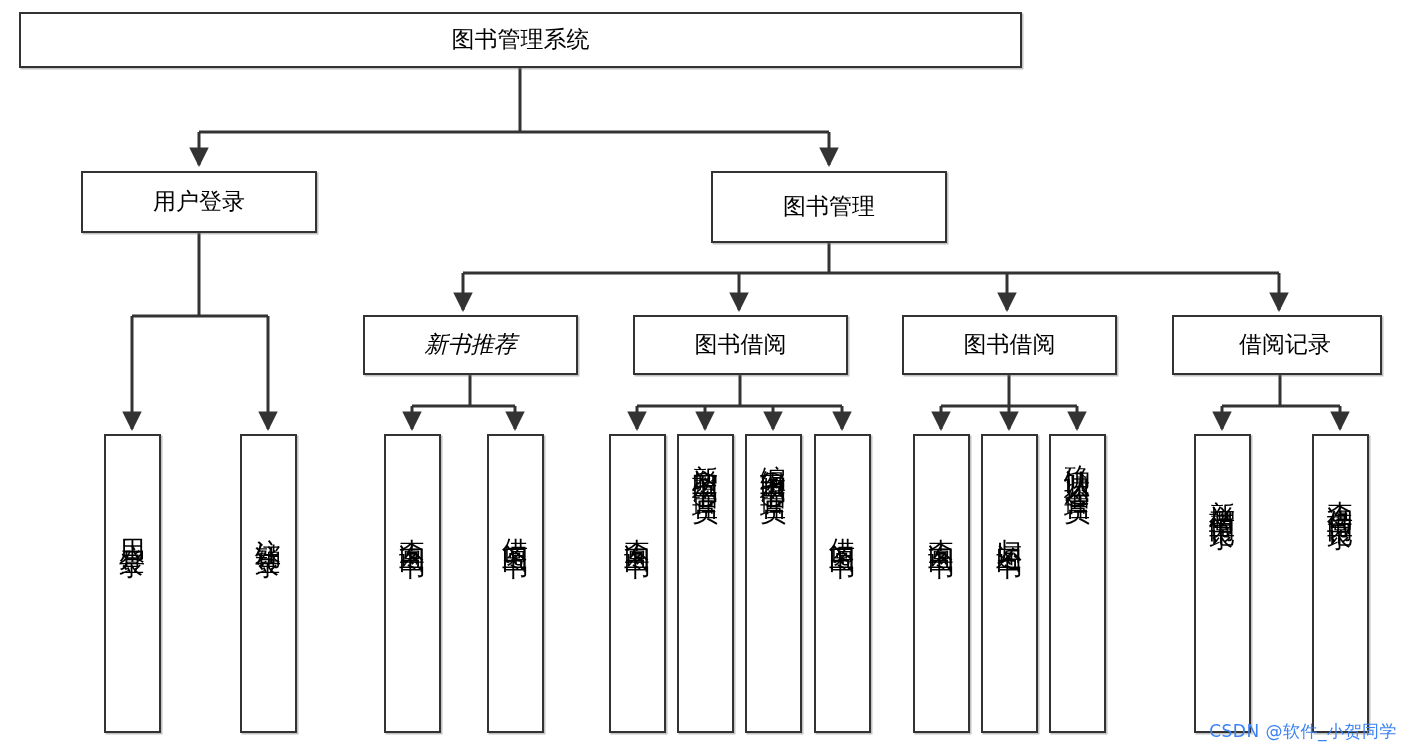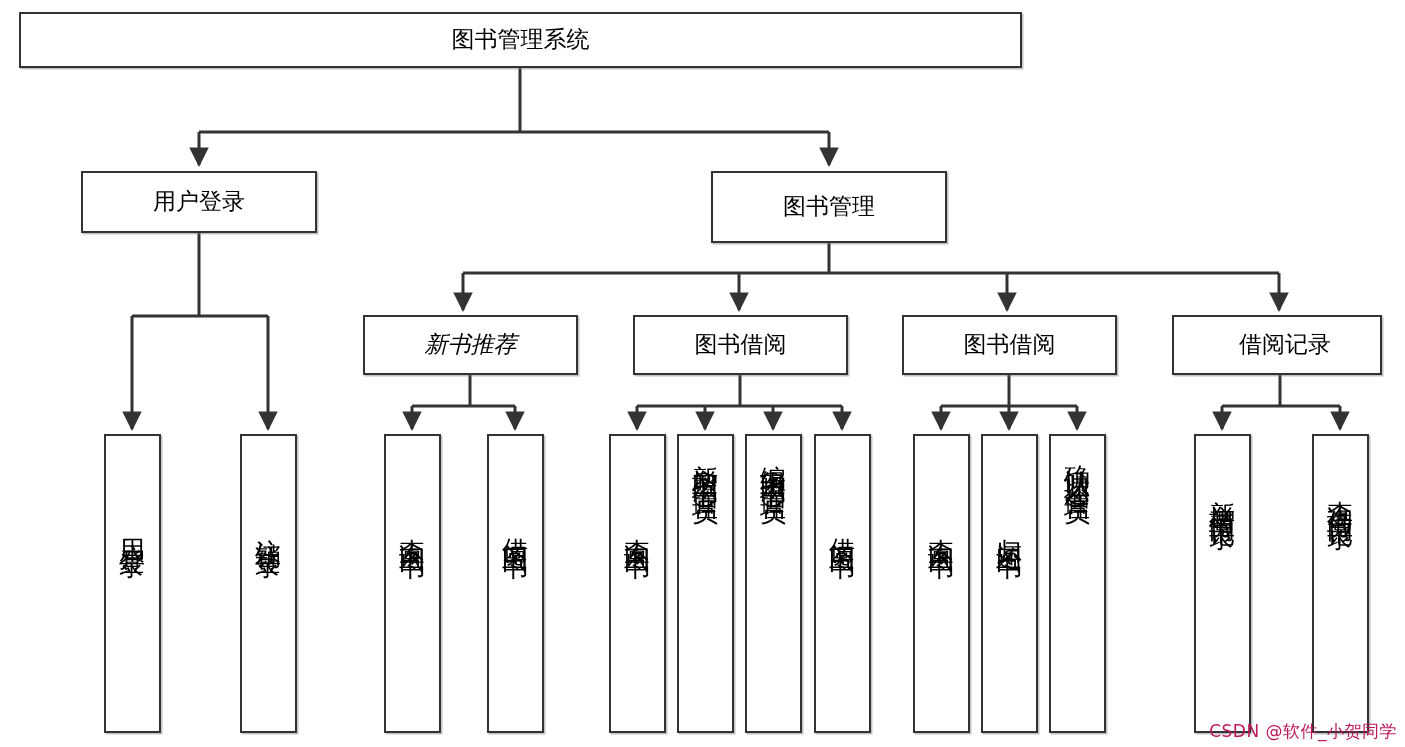--- a/index.html
+++ b/index.html
@@ -59,21 +59,21 @@
     font-size: 26px;
     letter-spacing: 5px;
     line-height: 1;
     white-space: nowrap;
   }
   .watermark {
     position: absolute;
     right: 8px;
     bottom: 4px;
     font-size: 17px;
-    color: #be185d;
+    color: #3b82f6;
     letter-spacing: 0.5px;
     white-space: nowrap;
     font-family: "DejaVu Sans", "Liberation Sans", sans-serif;
   }
 </style>
 </head>
 <body>
 
 <div id="canvas">
 

